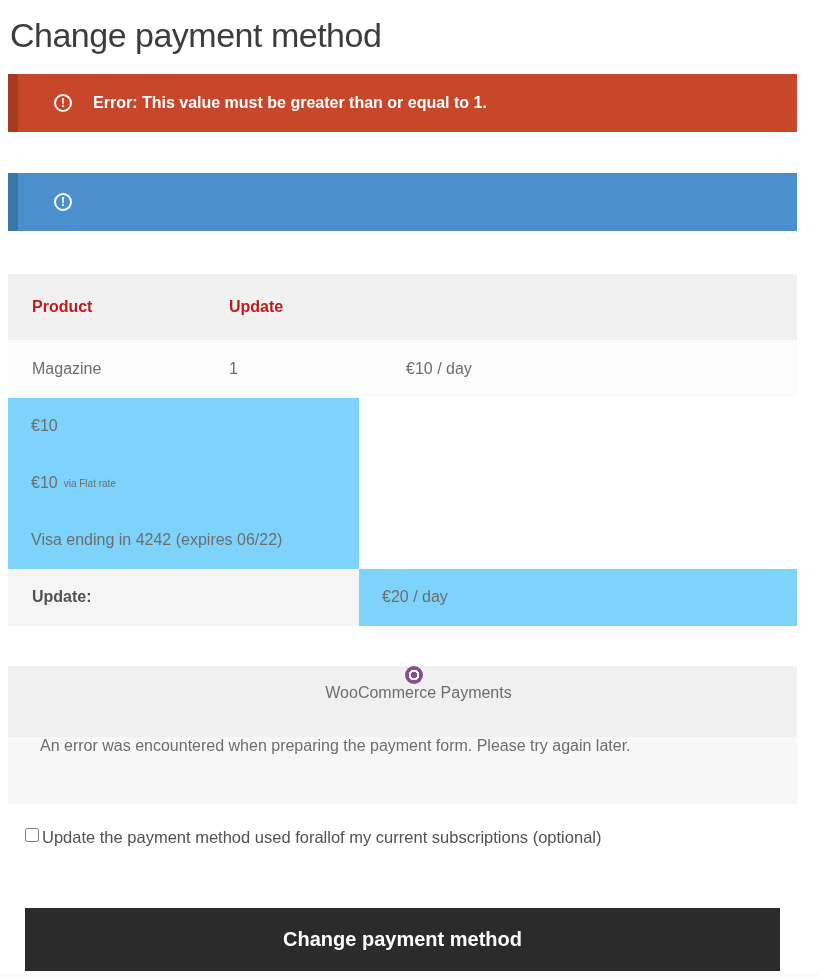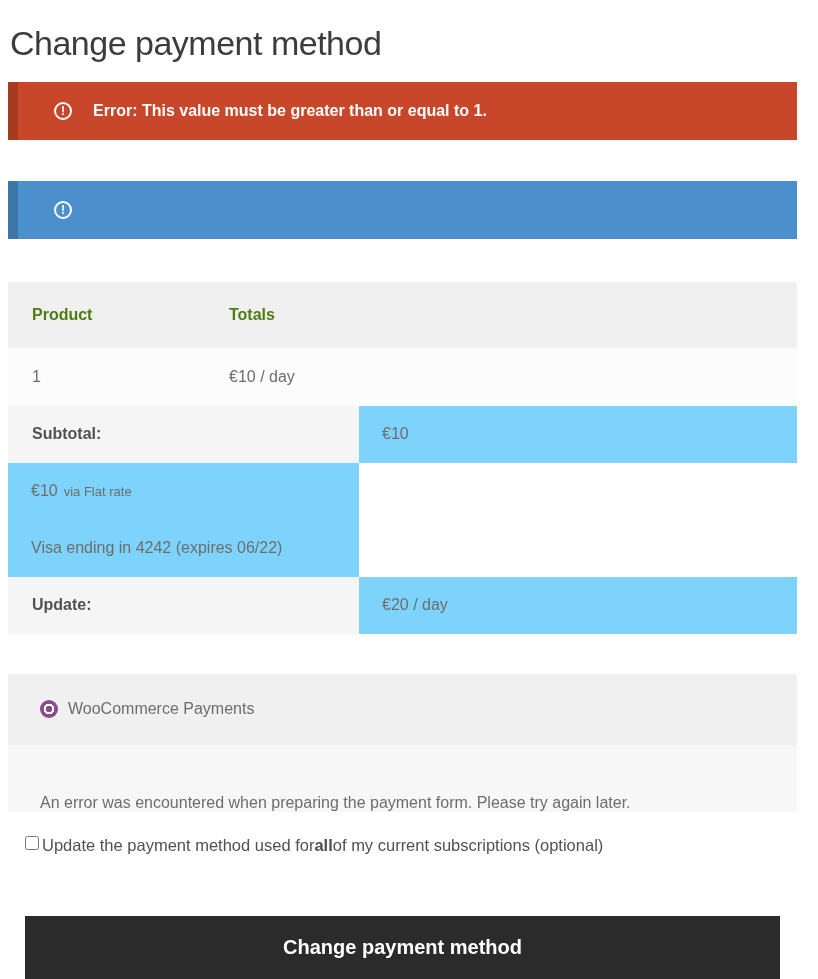--- a/index.html
+++ b/index.html
@@ -2,21 +2,21 @@
 <html style="--error-bg: #c8472b; --error-border: #a53c20; --info-bg: #4b90cd; --info-border: #3d77a8; --radio-purple: #8a4c8d; --button-bg: #2b2b2b; --table-header-bg: #f0f0f0; --table-footer-bg: #f5f5f5; --payment-body-bg: #f7f7f7;"><head>
 <meta charset="utf-8">
 <style>
   * { box-sizing: border-box; margin: 0; padding: 0; }
   html, body { width: 818px; background: #ffffff; }
   body {
     font-family: "Liberation Sans", sans-serif;
     color: #6d6d6d;
     font-size: 16px;
   }
-  .page { padding: 18px 13px 0 8px; width: 710px; }
+  .page { padding: 10px 13px 0 8px; width: 710px; }
 
   
   h1.page-title {
     font-size: 34px;
     font-weight: 300;
     color: #3c3c3c;
     letter-spacing: -0.5px;
     padding: 4px 0 0 2px;
     margin-bottom: 17px;
     line-height: 1.25;
@@ -63,76 +63,77 @@
   .t-row3 {
     display: grid;
     grid-template-columns: 197px 177px 1fr;
   }
   .t-row2 {
     display: grid;
     grid-template-columns: 351px 1fr;
   }
   .t-cell { padding-left: 24px; display: flex; align-items: center; }
   .t-head { background: var(--table-header-bg, #f0f0f0); height: 66px; }
-  .t-head .t-cell { font-weight: 700; color: #4d7c0f; }
+  .t-head .t-cell { font-weight: 700; color: #b91c1c; }
   .t-body { background: #fcfcfc; height: 58px; }
   .t-foot { height: 57px; }
   .t-foot .t-label {
     background: var(--table-footer-bg, #f5f5f5);
     font-weight: 700;
     color: #515151;
   }
   .t-foot .t-value { background: #7dd3fc; padding-left: 23px; }
-  .suffix-small { font-size: 13px; margin-left: 6px; color: #6d6d6d; }
+  .suffix-small { font-size: 10px; margin-left: 6px; color: #6d6d6d; }
 
   
   .payment-box { width: 789px; margin-bottom: 24px; }
   .pm-header {
     background: var(--table-header-bg, #f0f0f0);
     height: 71px;
     display: flex;
     align-items: center;
     padding-left: 32px;
     color: #6d6d6d;
     cursor: pointer;
+    flex-direction: column;
   }
   .radio-selected {
     width: 18px; height: 18px;
     border-radius: 50%;
     margin-right: 10px;
     background: radial-gradient(circle closest-side,
       var(--radio-purple, #8a4c8d) 0 3px,
       #ffffff 3px 5.5px,
       var(--radio-purple, #8a4c8d) 5.5px 9px);
   }
   .pm-body {
     background: var(--payment-body-bg, #f7f7f7);
     height: 67px;
     display: flex;
-    align-items: flex-end;
+    align-items: flex-start;
     padding-left: 32px;
     color: #6d6d6d;
   }
 
   
   .update-all {
     display: flex;
     align-items: flex-start;
     margin: 0 0 0 17px;
     color: #515151;
     font-size: 16.5px;
     cursor: pointer;
     height: 24px;
   }
   .update-all input[type="checkbox"] {
     width: 14px; height: 14px;
     margin-right: 3px;
     cursor: pointer;
   }
-  .update-all strong { font-weight: 700; }
+  .update-all strong { font-weight: 400; }
 
   
   .submit-btn {
     display: block;
     width: 755px;
     margin: 56px 0 0 17px;
     height: 63px;
     background: var(--button-bg, #2b2b2b);
     color: #ffffff;
     font-family: "Liberation Sans", sans-serif;
@@ -162,28 +163,28 @@
     <span>Error: This value must be greater than or equal to 1.</span>
   </div>
 
   <div class="notice notice-info">
     <span class="notice-icon">!</span>
   </div>
 
   <div class="order-table">
     <div class="t-head t-row3">
       <div class="t-cell">Product</div>
-      <div class="t-cell">Totals</div>
+      <div class="t-cell">Update</div>
     </div>
     <div class="t-body t-row3">
+      <div class="t-cell">Magazine</div>
       <div class="t-cell">1</div>
       <div class="t-cell">€10 / day</div>
     </div>
     <div class="t-foot t-row2">
-      <div class="t-cell t-label">Subtotal:</div>
       <div class="t-cell t-value">€10</div>
     </div>
     <div class="t-foot t-row2">
       <div class="t-cell t-value">
         <span>€10</span>
         <span class="suffix-small">via Flat rate</span>
       </div>
     </div>
     <div class="t-foot t-row2">
       <div class="t-cell t-value">Visa ending in 4242 (expires 06/22)</div>

